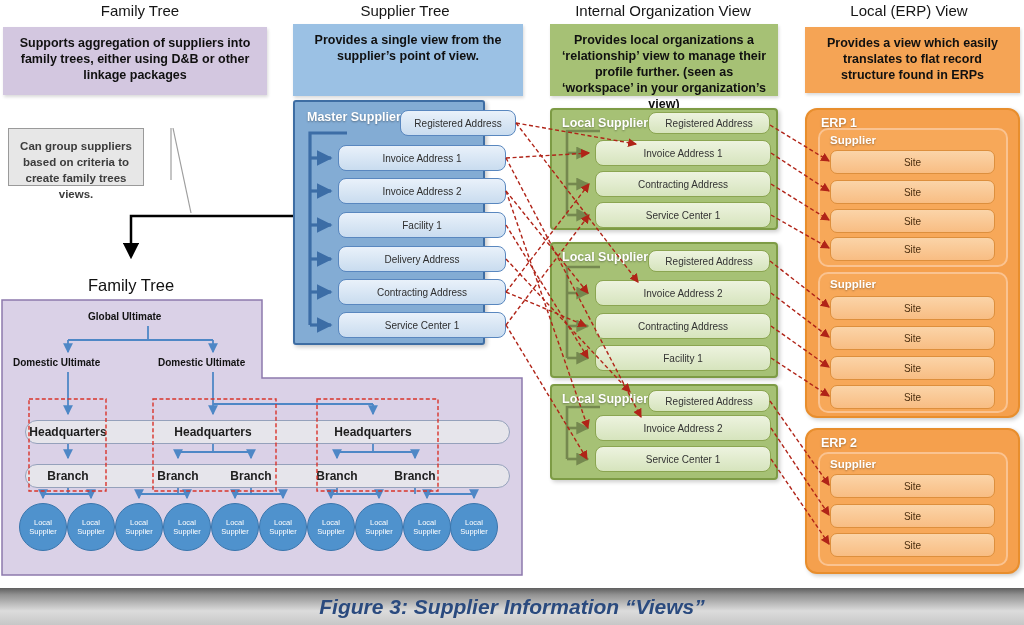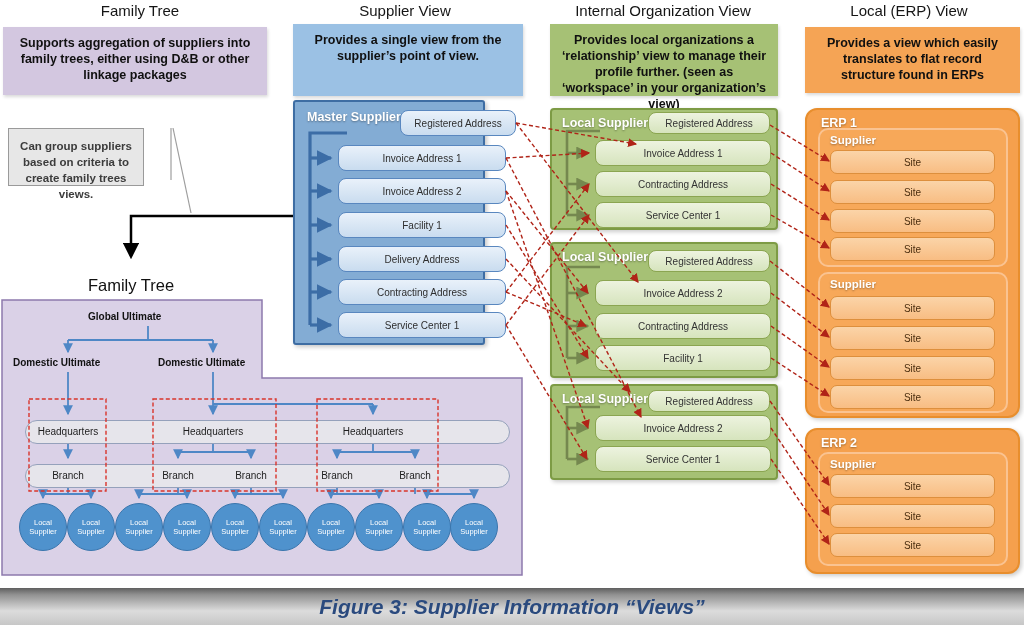--- a/index.html
+++ b/index.html
@@ -25,21 +25,21 @@
   .sub-container{position:absolute;background:#f7a859;border:2px solid #fac391;border-radius:10px;z-index:1}
   .container-label{position:absolute;color:#fff;font-weight:700;font-size:12.5px;white-space:nowrap;
         text-shadow:0 1px 2px rgba(0,0,0,.35)}
   .node{position:absolute;display:flex;align-items:center;justify-content:center;text-align:center;z-index:2;
         border-radius:8px;font-size:10px;color:#2e2e2e}
   .blue-node{background:linear-gradient(180deg,#e9f1fa 0%,#c9dcef 100%);border:1.5px solid #5987bf}
   .green-node{background:linear-gradient(180deg,#edf3df 0%,#d6e4bd 100%);border:1.5px solid #8ba551;color:#333}
   .site-node{background:linear-gradient(180deg,#fbd4a8 0%,#f8bd83 100%);border:1.5px solid #dd8f3d;border-radius:7px;
         color:#4c2f10;font-size:10px}
   .bar{position:absolute;background:#e6e5eb;border:1.5px solid #95a1bb;border-radius:12px;z-index:1}
-  .bar-label{position:absolute;z-index:2;font-size:10px;font-weight:400;color:#1d1d1d;text-align:center;line-height:14px}
+  .bar-label{position:absolute;z-index:2;font-size:12px;font-weight:700;color:#1d1d1d;text-align:center;line-height:14px}
   .tree-title{position:absolute;font-size:16.5px;color:#111;text-align:center;z-index:2}
   .tree-node-label{position:absolute;font-size:10px;font-weight:700;color:#111;z-index:2}
   .circle{position:absolute;width:48px;height:48px;border-radius:50%;background:#4f92cd;border:1px solid #3a76ad;
         color:#fff;display:flex;align-items:center;justify-content:center;text-align:center;font-size:7.5px;
         line-height:1.25;z-index:2;padding:4px}
   #overlay{position:absolute;left:0;top:0;z-index:10;pointer-events:none}
   g.red-lines line{stroke:#b02418;stroke-width:1.4;stroke-dasharray:4 2.6;marker-end:url(#m-red)}
   g.red-rects rect{stroke:#d9342b;stroke-width:1.4;stroke-dasharray:4 2.4;fill:none}
   g.blue-arrows line{stroke:#3c6da6;stroke-width:3.2;marker-end:url(#m-blue)}
   g.blue-arrows path{stroke:#3c6da6;stroke-width:3.2;fill:none}
@@ -57,21 +57,21 @@
 </head>
 <body>
 
 <div id="stage">
 
   <svg id="bg" width="1024" height="625">
     <polygon class="ft-bg" points="2,300 262,300 262,378 522,378 522,575 2,575"></polygon>
   </svg>
 
   <div class="hdr" style="left:30px;top:2px;width:220px">Family Tree</div>
-  <div class="hdr" style="left:295px;top:2px;width:220px">Supplier View</div>
+  <div class="hdr" style="left:295px;top:2px;width:220px">Supplier Tree</div>
   <div class="hdr" style="left:548px;top:2px;width:230px">Internal Organization View</div>
   <div class="hdr" style="left:798px;top:2px;width:222px">Local (ERP) View</div>
 
   <div class="desc blue" style="left:293px;top:24px;width:230px;height:72px">Provides a single view from the supplier’s point of view.</div>
   <div class="desc purple" style="left:3px;top:27px;width:264px;height:68px">Supports aggregation of suppliers into family trees, either using D&amp;B or other linkage packages</div>
   <div class="desc green" style="left:550px;top:24px;width:228px;height:72px">Provides local organizations a ‘relationship’ view to manage their profile further. (seen as ‘workspace’ in your organization’s  view)</div>
   <div class="desc orange" style="left:805px;top:27px;width:215px;height:66px">Provides a view which easily translates to flat record structure found in ERPs</div>
 
   <div class="callout" style="left:8px;top:128px;width:136px;height:58px">Can group suppliers based on criteria to create family trees views.</div>
 

